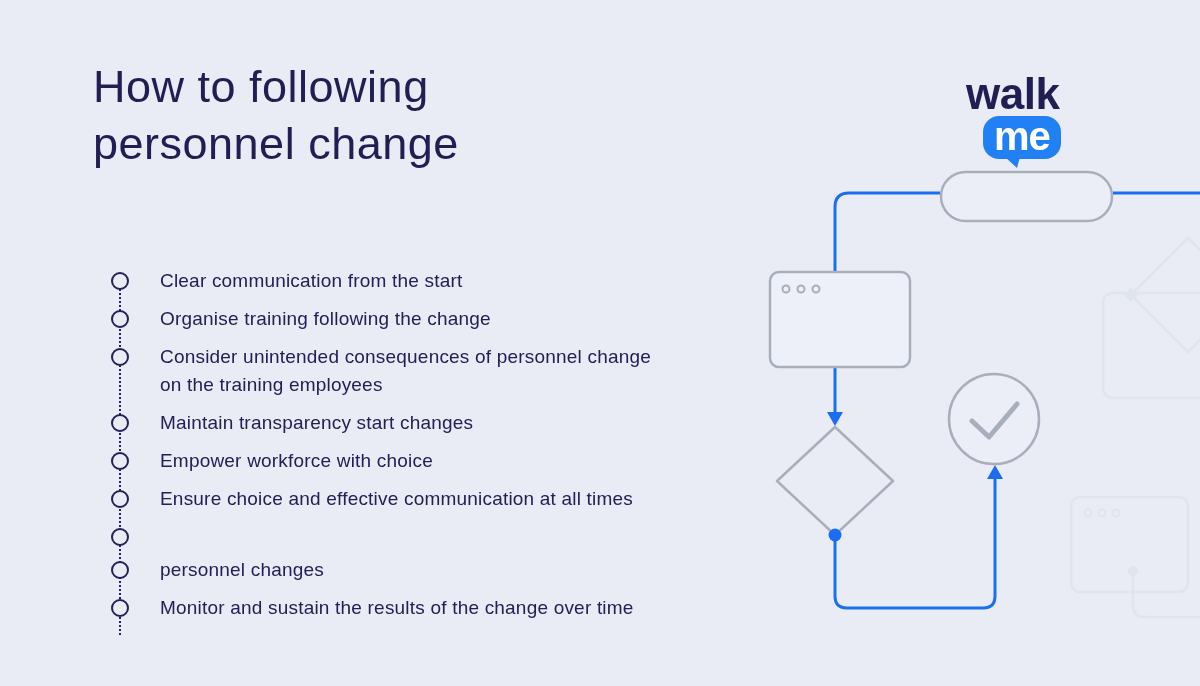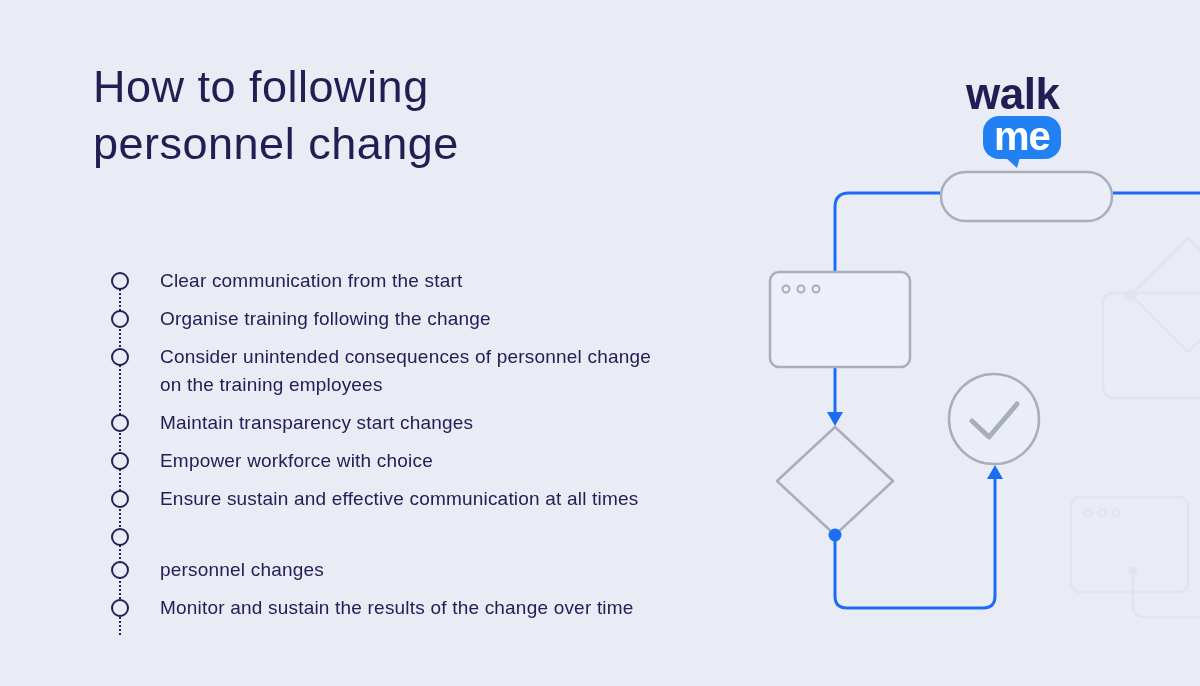--- a/index.html
+++ b/index.html
@@ -118,21 +118,21 @@
     <div class="item">
       <div class="bullet"></div>
       <div class="item-text">
         <span>Empower workforce with choice</span>
         <span></span>
       </div>
     </div>
     <div class="item">
       <div class="bullet"></div>
       <div class="item-text">
-        <span>Ensure sustain and effective communication at all times</span>
+        <span>Ensure choice and effective communication at all times</span>
         <span></span>
       </div>
     </div>
     <div class="item">
       <div class="bullet"></div>
     </div>
     <div class="item">
       <div class="bullet"></div>
       <div class="item-text">
         <span>personnel changes</span>

